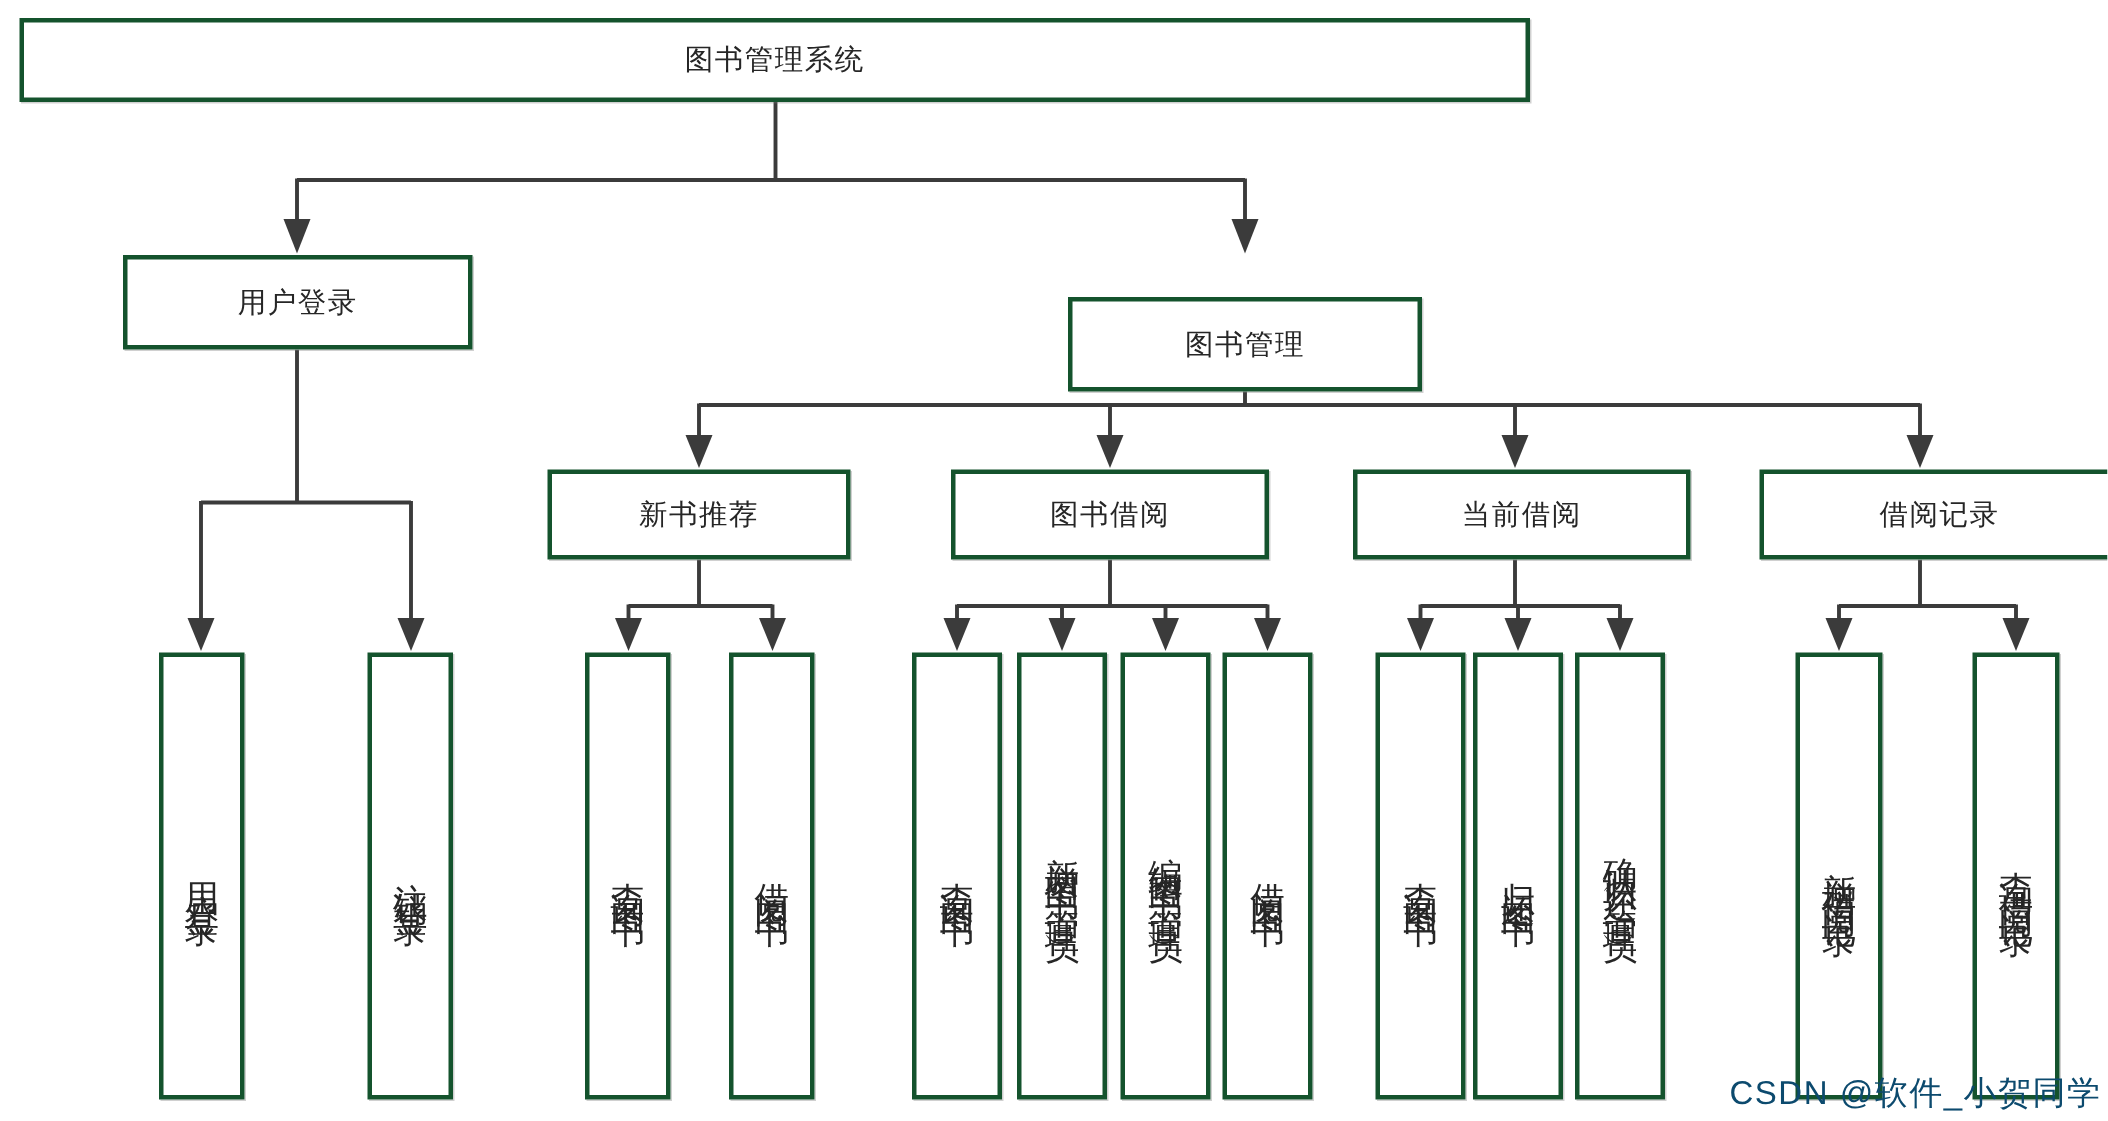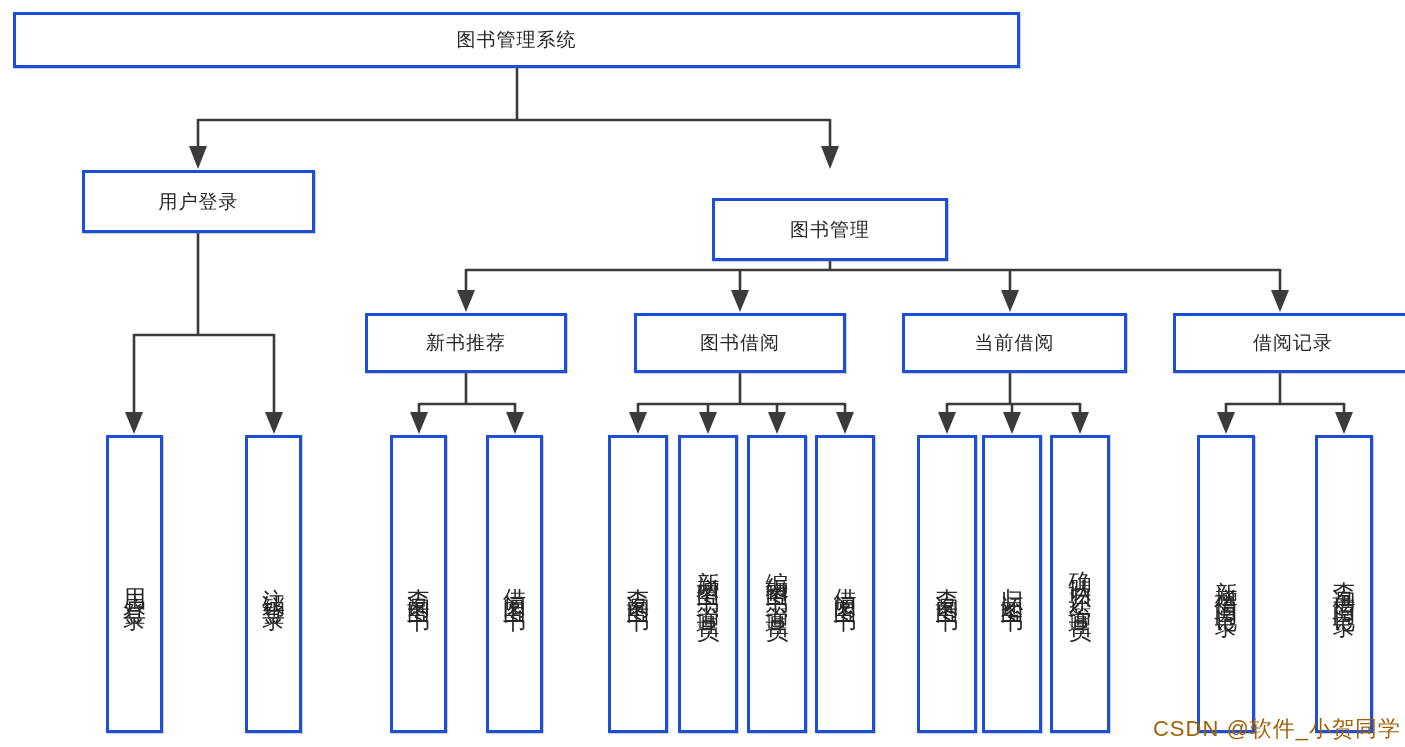--- a/index.html
+++ b/index.html
@@ -18,21 +18,21 @@
   #wires {
     position: absolute;
     left: 0;
     top: 0;
     width: 1405px;
     height: 747px;
   }
   .box {
     position: absolute;
     box-sizing: border-box;
-    border: 3px solid #1d4ed8;
+    border: 3px solid #14532d;
     background: #ffffff;
     display: flex;
     align-items: center;
     justify-content: center;
     color: #262626;
     box-shadow: 1px 1px 0 rgba(120,120,120,0.35);
   }
   .box.h .lbl {
     font-size: 19px;
     letter-spacing: 1px;
@@ -44,21 +44,21 @@
     font-size: 23px;
     letter-spacing: 7px;
     line-height: 1;
     white-space: nowrap;
   }
   #watermark {
     position: absolute;
     right: 4px;
     top: 714px;
     font-size: 22px;
-    color: #a16207;
+    color: #0c4a6e;
     letter-spacing: 1px;
     white-space: nowrap;
   }
 </style>
 </head>
 <body>
 
 <div id="canvas">
 
   <svg id="wires" viewBox="0 0 1405 747" stroke="#3b3b3b" stroke-width="2.6" fill="#3b3b3b">

